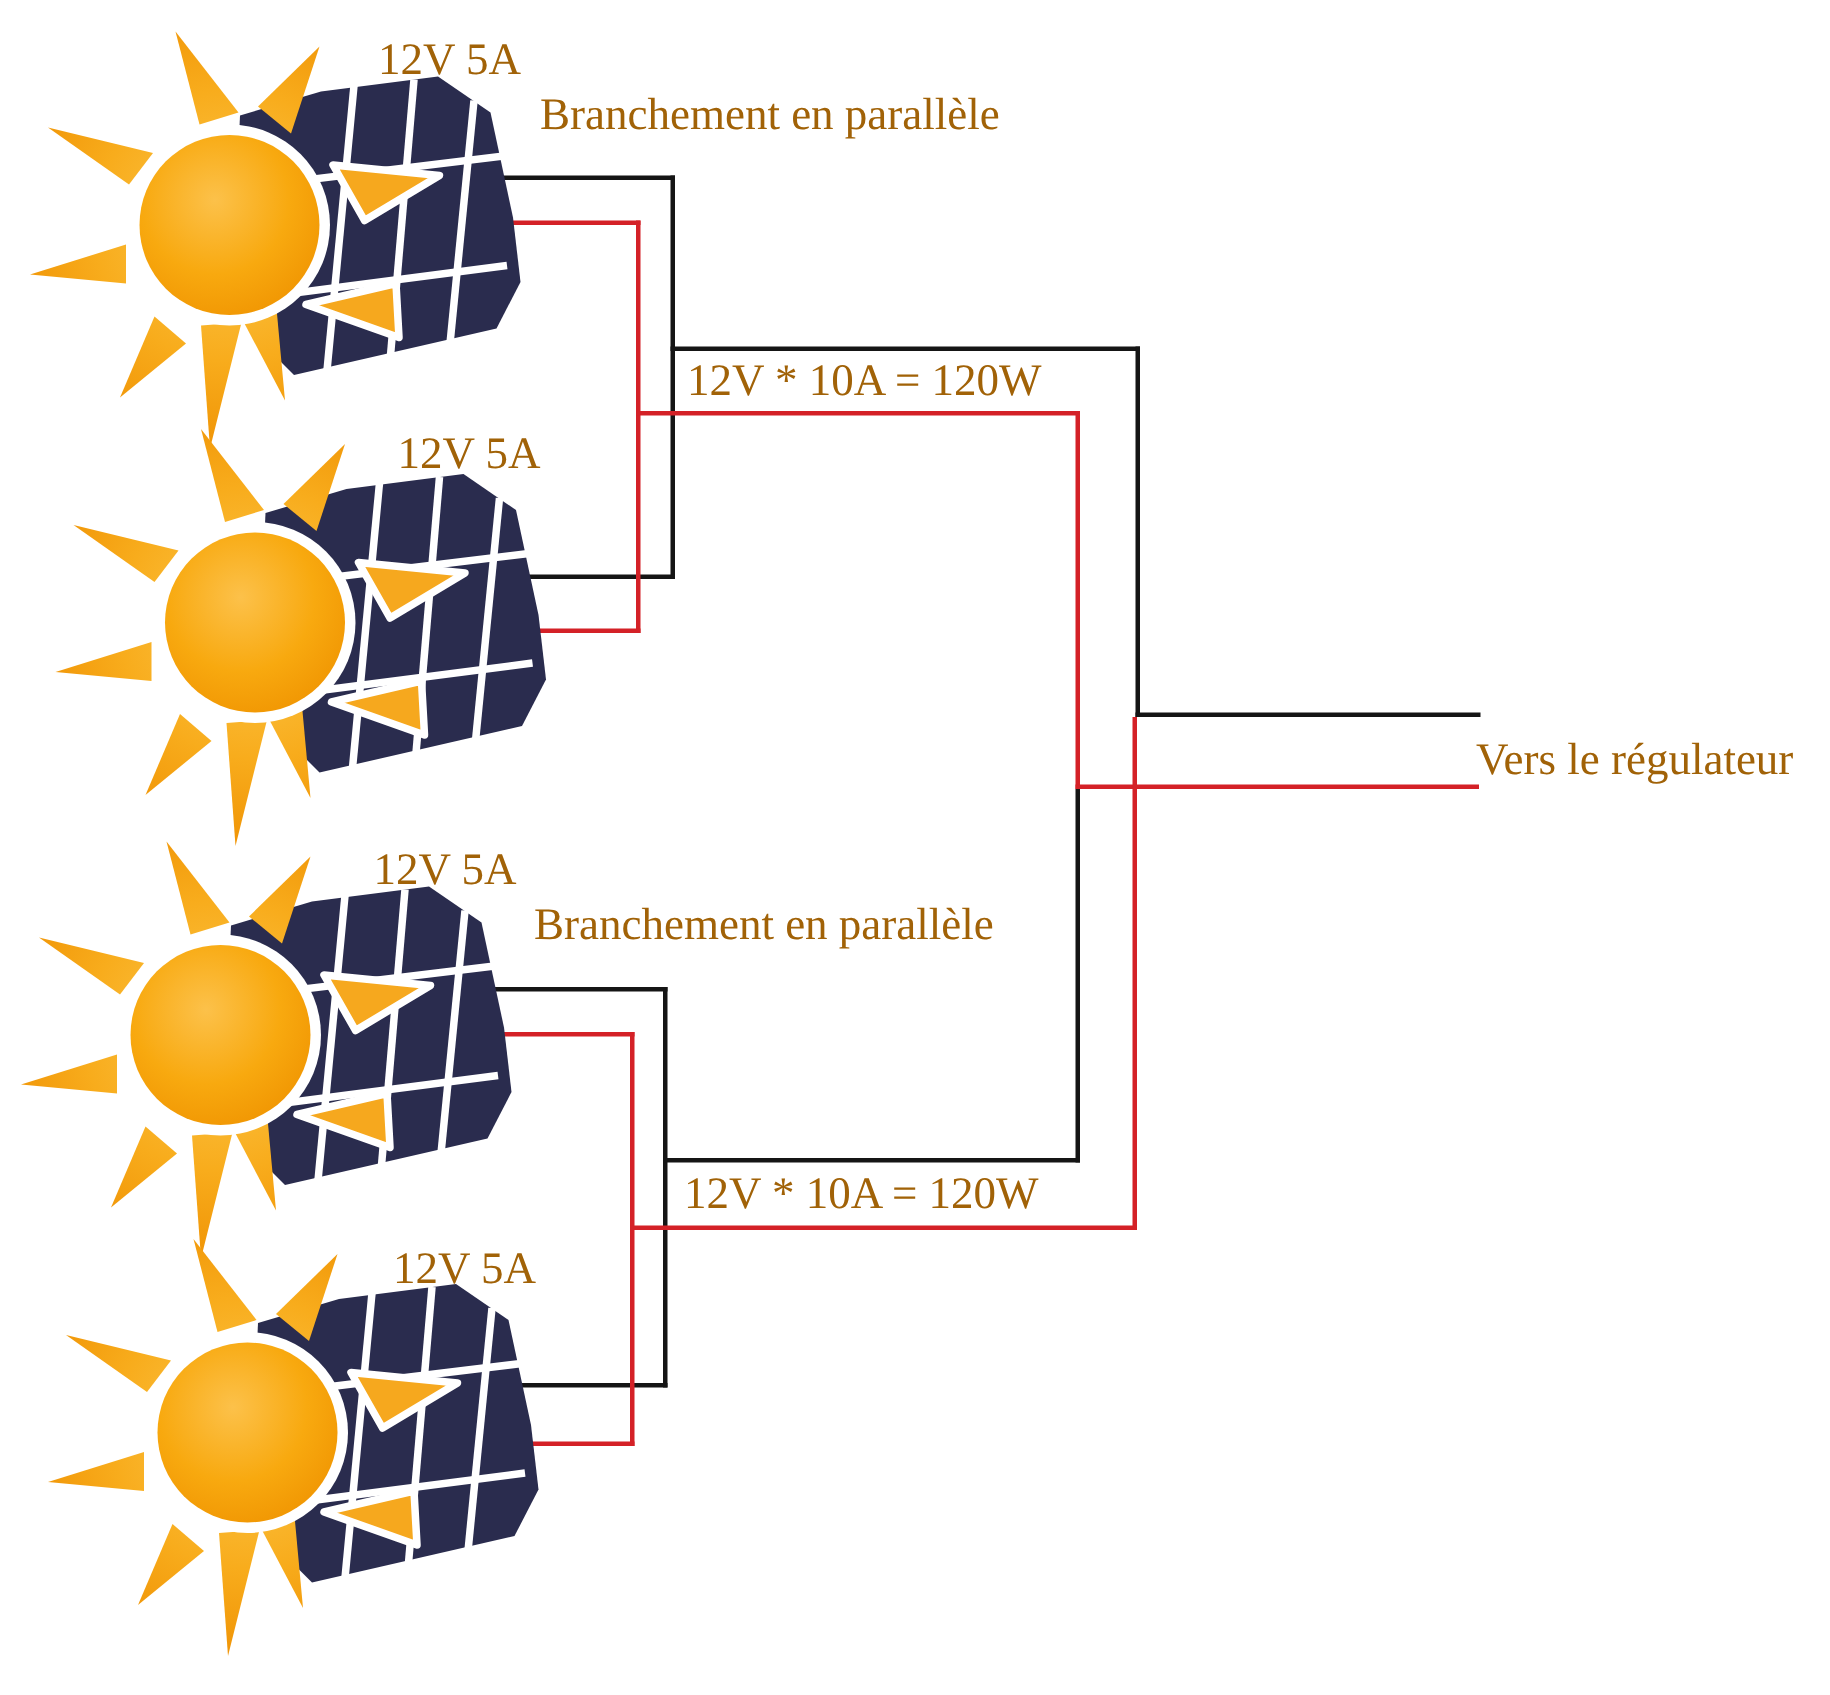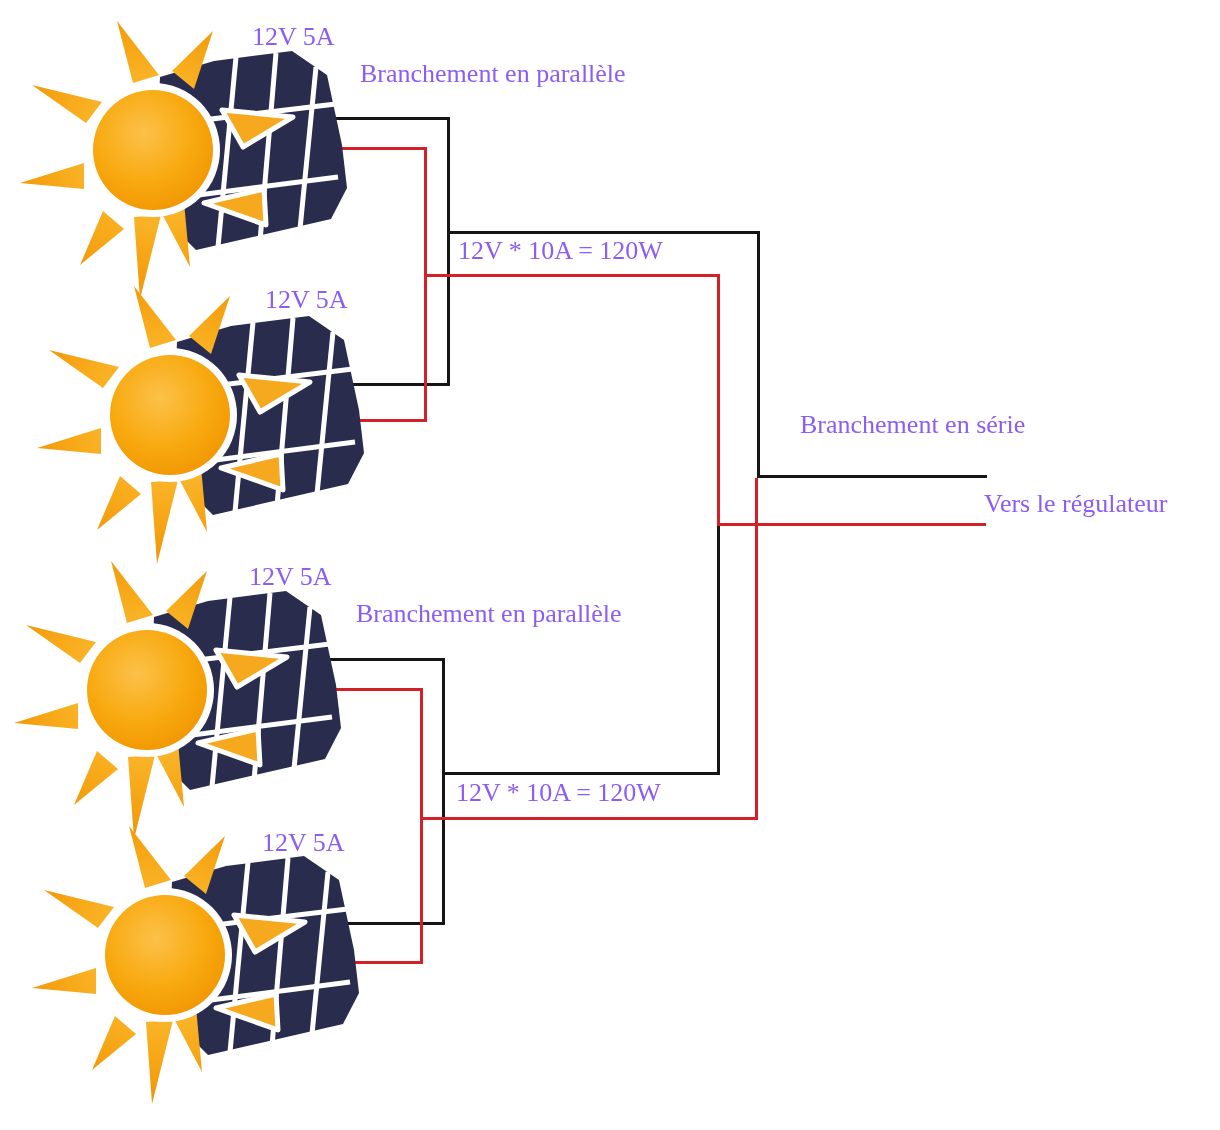--- a/index.html
+++ b/index.html
@@ -5,22 +5,22 @@
   html,body{margin:0;padding:0;background:#ffffff;}
   #canvas{
     position:relative;
     width:1220px;height:1130px;
     background:#ffffff;
     overflow:hidden;
     font-family:"Liberation Serif","DejaVu Serif",serif;
   }
   .txt{
     position:absolute;
-    color:#8b5cf6;
-    font-size:26px;
+    color:#a16207;
+    font-size:30px;
     line-height:1.1;
     white-space:nowrap;
   }
   .wire{position:absolute;}
   .wire.black{background:#151515;}
   .wire.red{background:#d42127;}
   .icon{position:absolute;}
 </style>
 </head>
 <body>
@@ -108,20 +108,19 @@
       <use href="#sunpanel"></use>
     </svg>
   <svg class="icon" style="left:12px;top:810px" width="360" height="300">
       <use href="#sunpanel"></use>
     </svg>
 
   <div class="txt" style="left:252px;top:23px">12V 5A</div>
   <div class="txt" style="left:360px;top:60px">Branchement en parallèle</div>
   <div class="txt" style="left:458px;top:237px">12V * 10A = 120W</div>
   <div class="txt" style="left:265px;top:286px">12V 5A</div>
-  <div class="txt" style="left:800px;top:411px">Branchement en série</div>
   <div class="txt" style="left:984px;top:490px">Vers le régulateur</div>
   <div class="txt" style="left:249px;top:563px">12V 5A</div>
   <div class="txt" style="left:356px;top:600px">Branchement en parallèle</div>
   <div class="txt" style="left:456px;top:779px">12V * 10A = 120W</div>
   <div class="txt" style="left:262px;top:829px">12V 5A</div>
 
 </div>
 
 </body></html>

